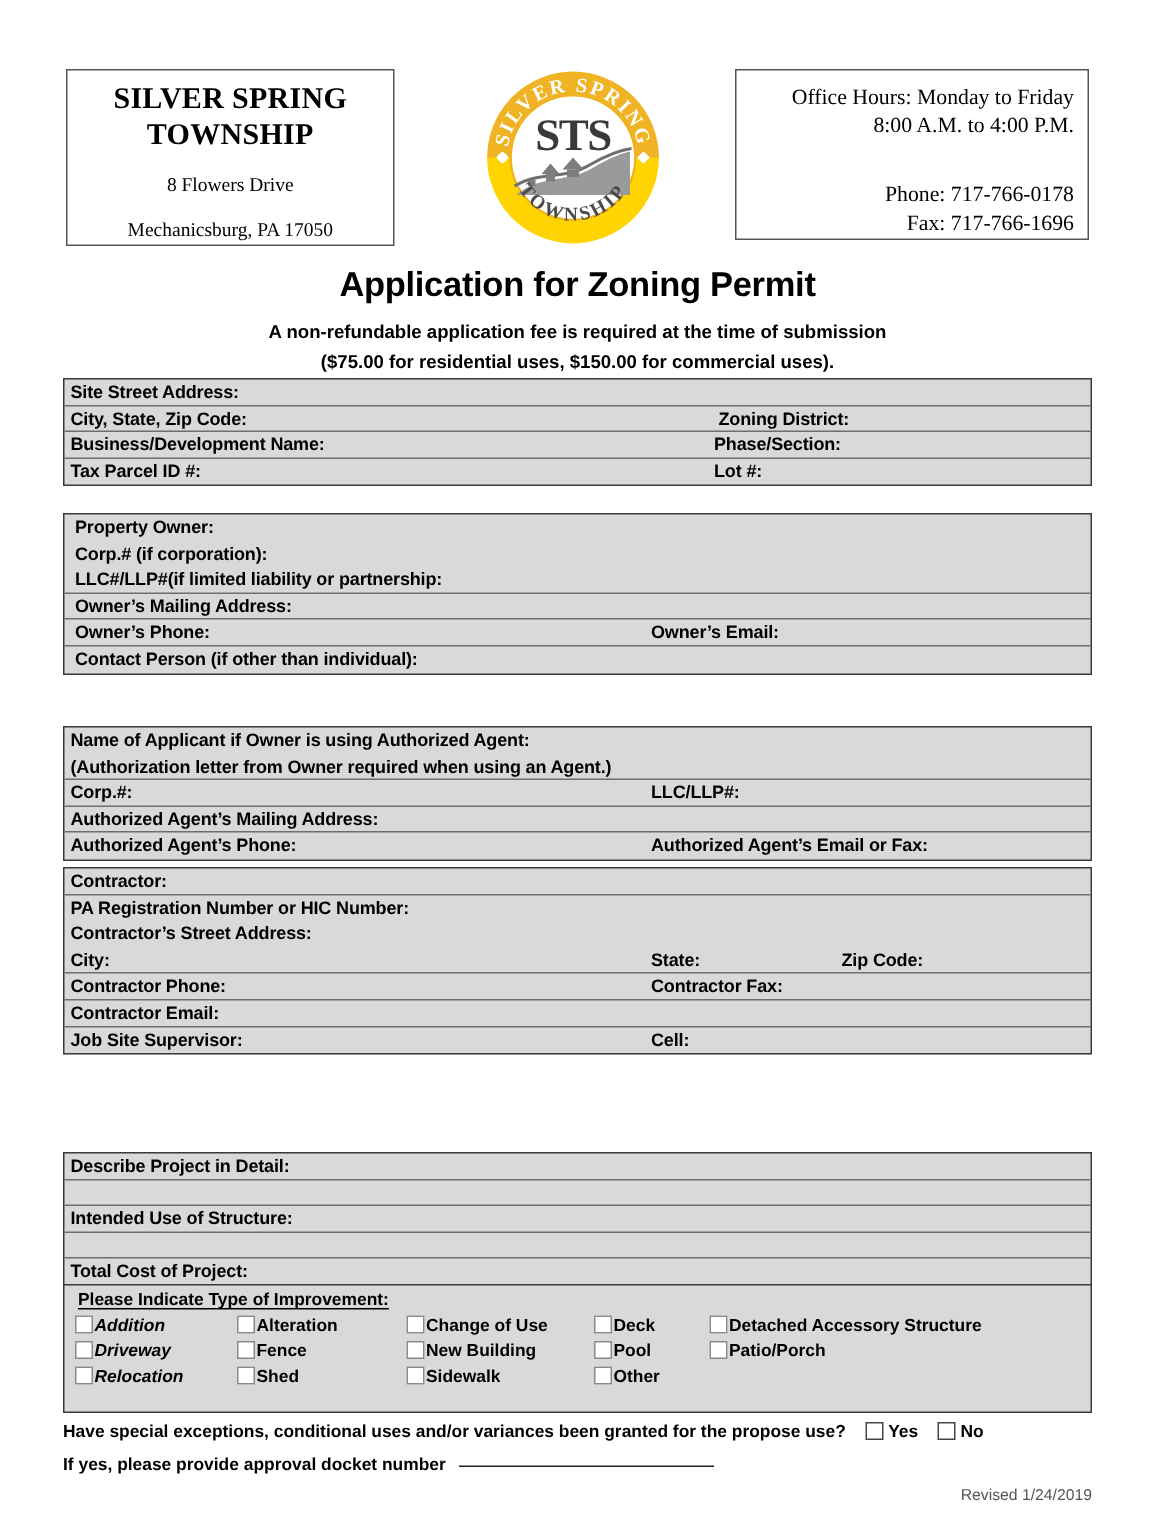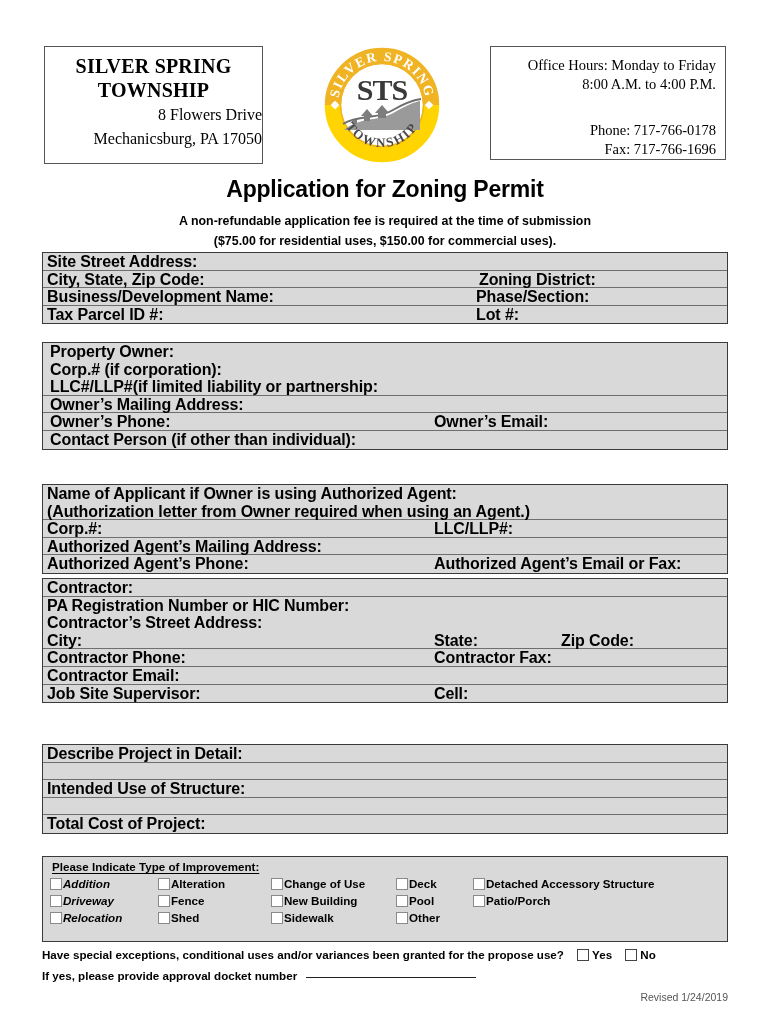--- a/index.html
+++ b/index.html
@@ -47,24 +47,23 @@
     font-family: "Liberation Serif", serif;
     padding-top: 8px;
   }
   .hdr-left .name {
     font-size: 20px;
     font-weight: bold;
     line-height: 1.18;
     letter-spacing: 0.2px;
   }
   .hdr-left .addr {
-    font-size: 16px;
+    font-size: 13px;
     line-height: 1.3;
-    margin-top: 3px;
-    text-align: right;
+    margin-top: 13px;
   }
   .hdr-right {
     left: 446px;
     top: 0;
     width: 236px;
     height: 114px;
     text-align: right;
     font-family: "Liberation Serif", serif;
     font-size: 14.5px;
     line-height: 1.32;
@@ -118,37 +117,37 @@
     border-bottom: 1px solid #6e6e6e;
     box-sizing: border-box;
     white-space: nowrap;
   }
   .row:last-child { border-bottom: none; }
   .row.noline { border-bottom: none; }
   .row.blank { }
   .cell {
     position: absolute;
     top: 0;
-    font-size: 16px;
+    font-size: 12px;
     font-weight: bold;
     letter-spacing: -0.1px;
   }
   .c1 { left: 4px; }
   .c1i { left: 7px; }
   .c2 { left: 391px; }
   .c2b { left: 433px; }
   .c2c { left: 436px; }
   .c3 { left: 518px; }
 
   
   #sec-site       { top: 252px; }
   #sec-owner      { top: 342px; }
   #sec-agent      { top: 484px; }
   #sec-contractor { top: 578px; }
-  #sec-project    { top: 744px; }
+  #sec-project    { top: 768px; }
 
   
   .improve-box {
     position: absolute;
     left: 42px;
     top: 856px;
     width: 686px;
     height: 86px;
     background: #d9d9d9;
     border: 1px solid #3a3a3a;

